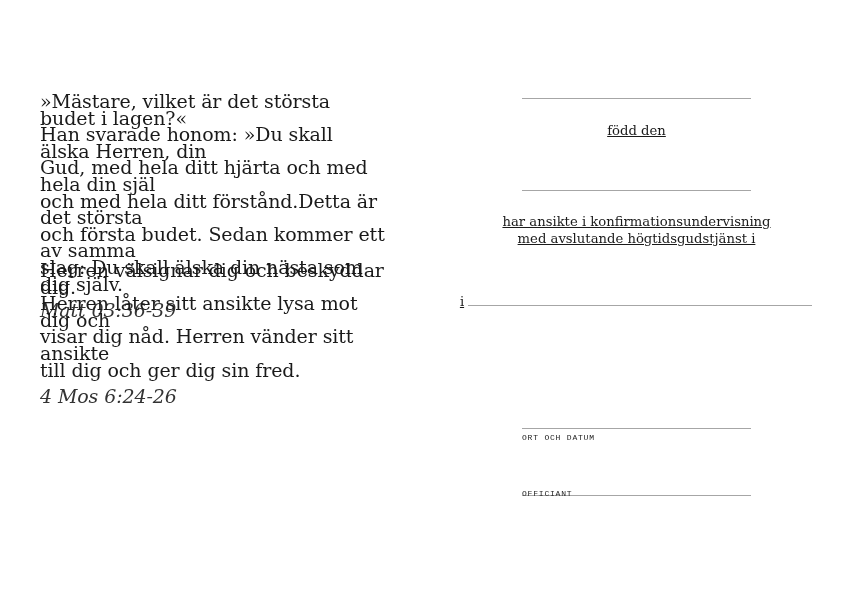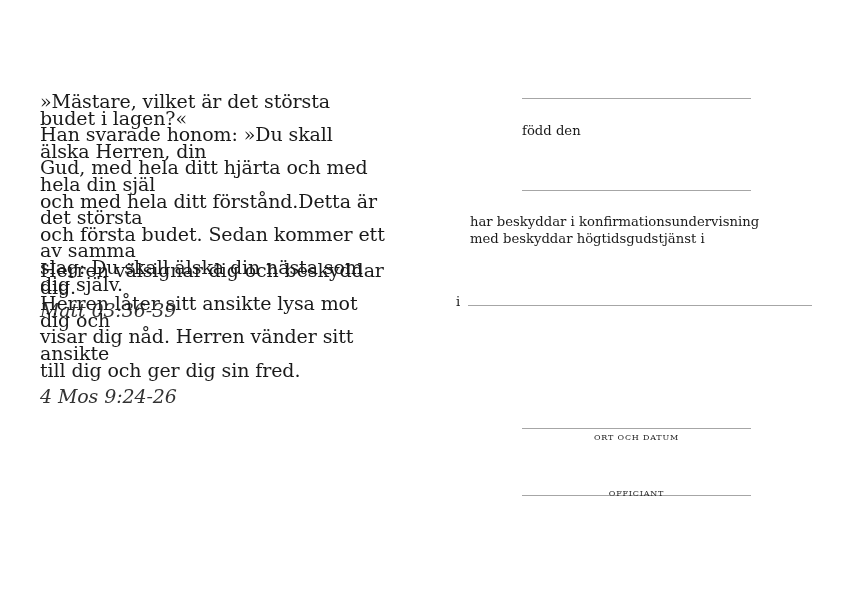--- a/index.html
+++ b/index.html
@@ -5,52 +5,52 @@
     html, body { margin: 0; padding: 0; background: #ffffff; }
     body { width: 849px; height: 600px; position: relative; overflow: hidden;
       font-family: "DejaVu Serif", "Liberation Serif", serif; color: #1a1a1a; }
     .verse { position: absolute; left: 40px; width: 345px; 
       font-size: 19px; line-height: 16.6px; letter-spacing: -0.1px; }
     .verse .body { white-space: pre-line; }
     .verse .ref { font-style: italic; margin-top: 10px; color: #333; }
     #verse1 { top: 93px; }
     #verse2 { top: 262px; }
     .line { position: absolute; height: 1px; background: #a6a6a6; }
-    .label { position: absolute; font-size: 13.2px; line-height: 16.6px; }
-    .caps { position: absolute; text-align: center; font-size: 8px; letter-spacing: 0.8px; color: #222; }
+    .label { position: absolute; text-align: center; font-size: 13.2px; line-height: 16.6px; text-decoration: underline; }
+    .caps { position: absolute; font-size: 8px; letter-spacing: 0.8px; color: #222; font-family: Liberation Mono, monospace; }
   </style>
 </head>
 <body>
 
 <div>
   <div class="verse" id="verse1">
     <div class="body">»Mästare, vilket är det största budet i lagen?«
 Han svarade honom: »Du skall älska Herren, din
 Gud, med hela ditt hjärta och med hela din själ
 och med hela ditt förstånd.Detta är det största
 och första budet. Sedan kommer ett av samma
 slag: Du skall älska din nästa som dig själv.</div>
     <div class="ref">Matt 03:36-39</div>
   </div>
   <div class="verse" id="verse2">
     <div class="body">Herren välsignar dig och beskyddar dig.
 Herren låter sitt ansikte lysa mot dig och
 visar dig nåd. Herren vänder sitt ansikte
 till dig och ger dig sin fred.</div>
-    <div class="ref">4 Mos 9:24-26</div>
+    <div class="ref">4 Mos 6:24-26</div>
   </div>
 </div>
 
 <div>
   <div class="line" style="left:522px; top:98px; width:229px;"></div>
   <div class="label" style="left:522px; top:123px; width:229px;">född den</div>
   <div class="line" style="left:522px; top:190px; width:229px;"></div>
 
-  <div class="label" style="left:470px; top:214px; width:333px;">har beskyddar i konfirmationsundervisning</div>
-  <div class="label" style="left:470px; top:231px; width:333px;">med beskyddar högtidsgudstjänst i</div>
+  <div class="label" style="left:470px; top:214px; width:333px;">har ansikte i konfirmationsundervisning</div>
+  <div class="label" style="left:470px; top:231px; width:333px;">med avslutande högtidsgudstjänst i</div>
 
   <div class="label" style="left:456px; top:294px; width:12px;">i</div>
   <div class="line" style="left:468px; top:305px; width:344px;"></div>
 
   <div class="line" style="left:522px; top:428px; width:229px;"></div>
   <div class="caps" style="left:522px; top:433px; width:229px;">ORT OCH DATUM</div>
 
   <div class="line" style="left:522px; top:495px; width:229px;"></div>
   <div class="caps" style="left:522px; top:489px; width:229px;">OFFICIANT</div>
 </div>

